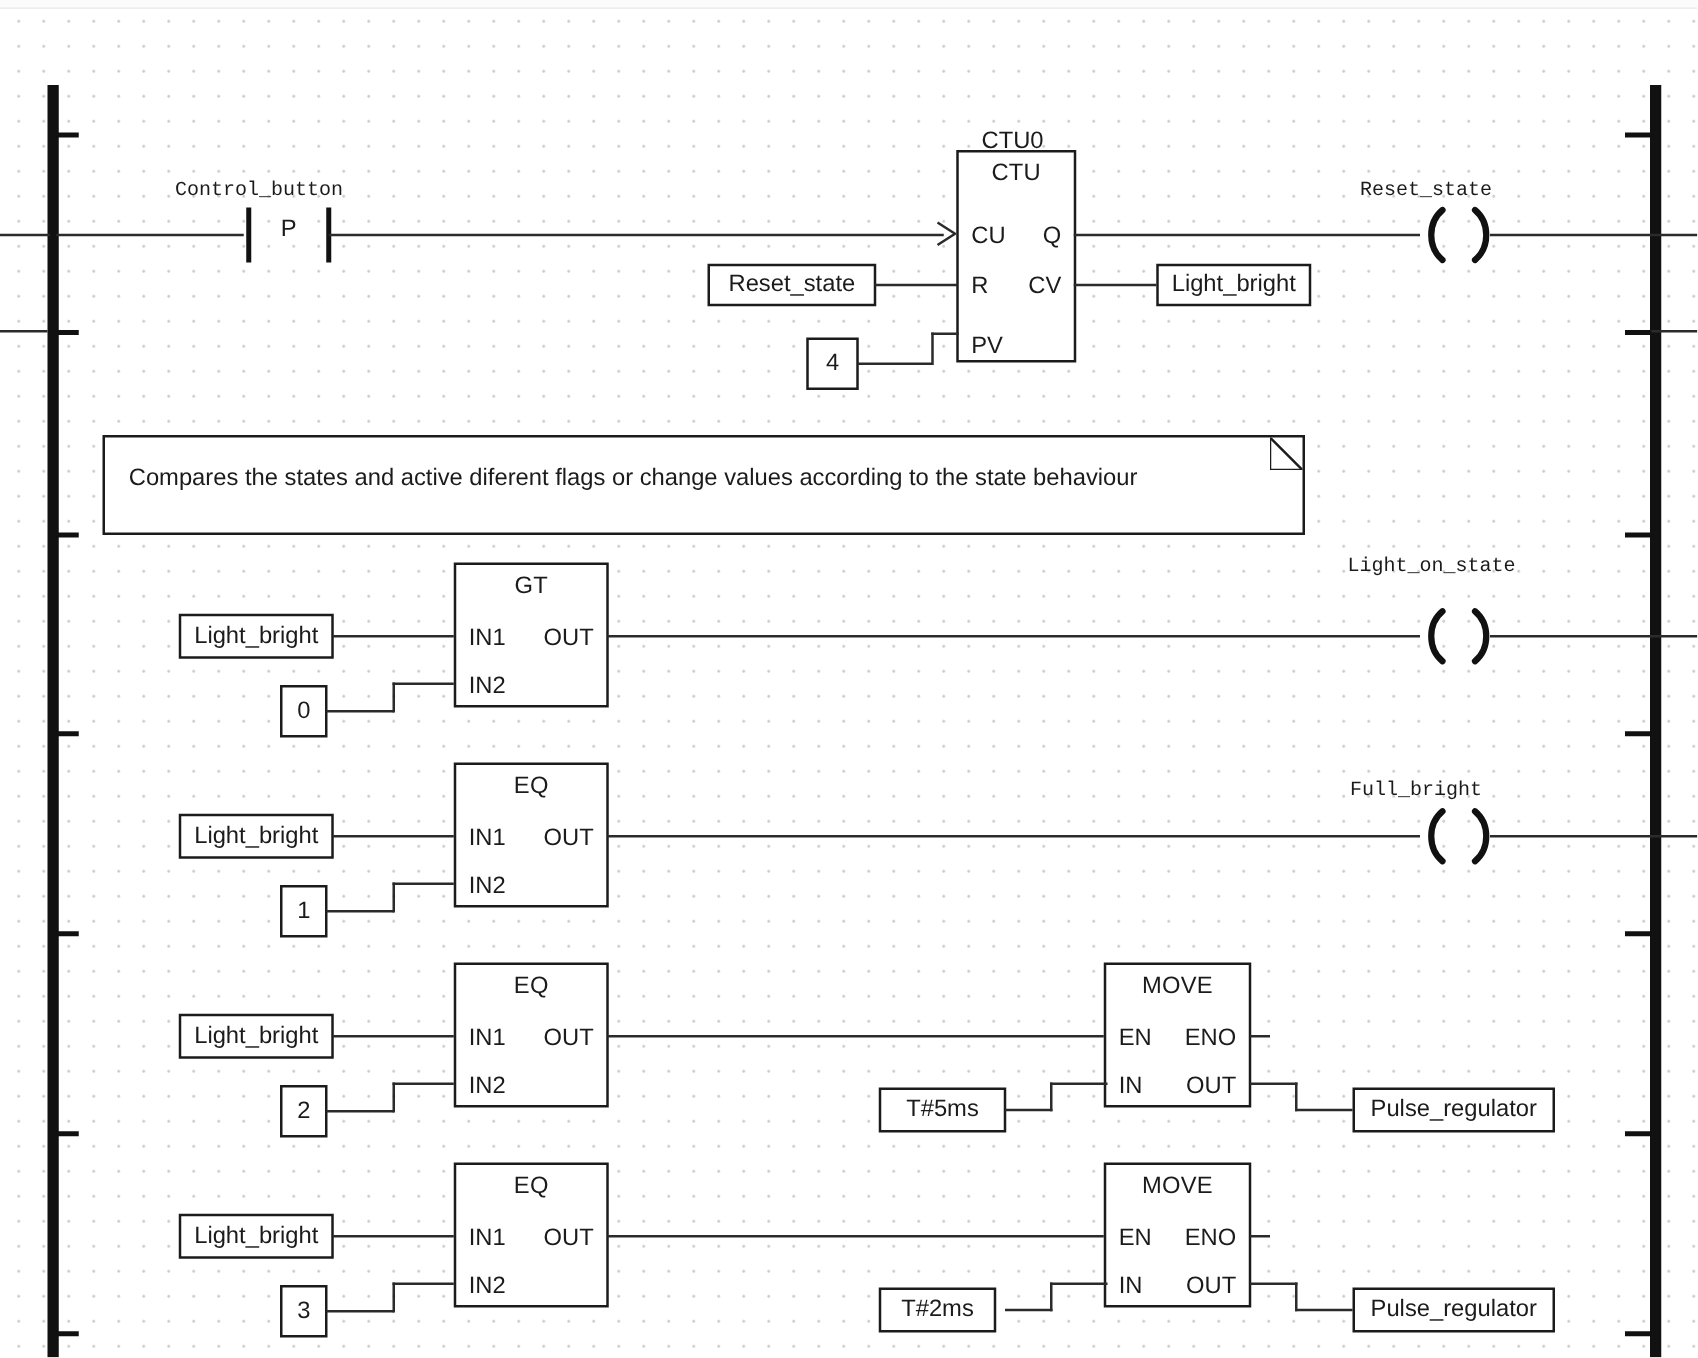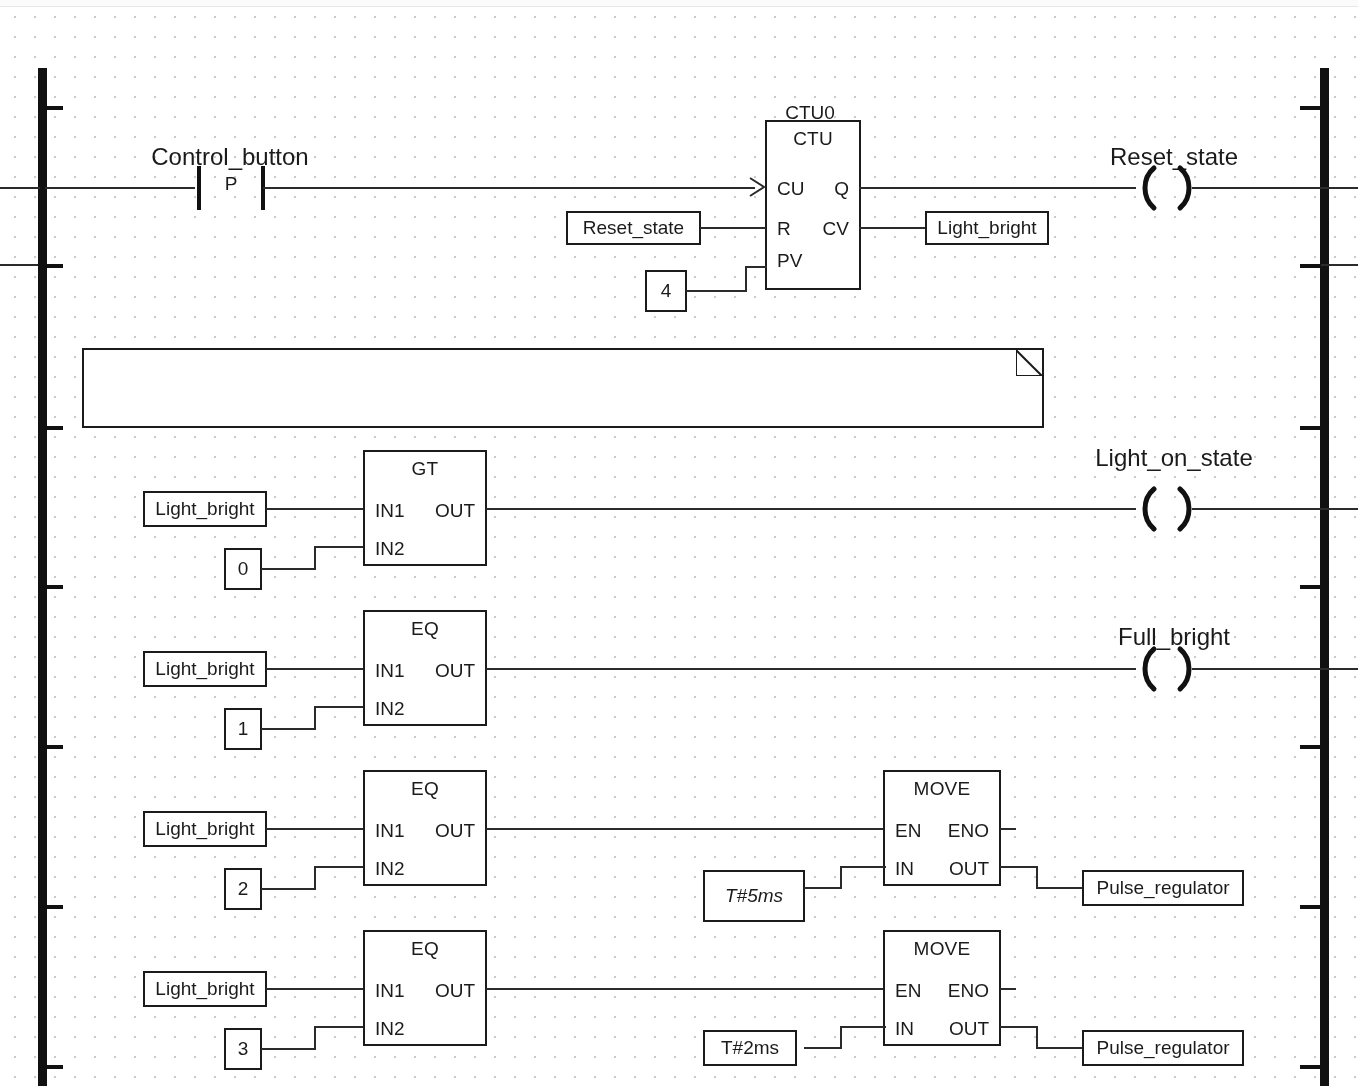--- a/index.html
+++ b/index.html
@@ -87,22 +87,22 @@
     position:absolute;width:4px;height:44px;background:#111111;top:0;
   }
   .contact .bar-l{left:0;}
   .contact .bar-r{right:0;}
   .contact .ptext{
     position:absolute;left:0;right:0;top:7px;text-align:center;
     font-size:19px;color:#1b1b1b;
   }
   .label-above{
     position:absolute;
-    font-size:24px;color:#1b1b1b;
-    text-align:center;white-space:nowrap;
+    font-size:16px;color:#1b1b1b;
+    text-align:left;white-space:nowrap;font-family:Liberation Mono, monospace;
   }
   
   .coil{position:absolute;width:66px;height:50px;}
   .coil svg{display:block;}
   
   .comment{
     position:absolute;
     border:2px solid #1b1b1b;
     background:#ffffff;
     box-sizing:border-box;
@@ -162,21 +162,21 @@
     <polyline points="2,2 16,11 2,20" fill="none" stroke="#2b2b2b" stroke-width="2"></polyline>
   </svg>
 
   <div class="inst-name" style="left:760px;top:102px;width:100px;">CTU0</div>
   <div class="fb" style="left:765px;top:120px;width:96px;height:170px;">
     <div class="fb-title">CTU</div>
     <div class="pin pin-l" style="top:56px;">CU</div>
     <div class="pin pin-r" style="top:56px;">Q</div>
     <div class="pin pin-l" style="top:96px;">R</div>
     <div class="pin pin-r" style="top:96px;">CV</div>
-    <div class="pin pin-l" style="top:128px;">PV</div>
+    <div class="pin pin-l" style="top:144px;">PV</div>
   </div>
 
   <div class="varbox" style="left:566px;top:211px;width:135px;height:34px;">
     <span>Reset_state</span>
   </div>
   <div class="w wh" style="left:700px;top:227px;width:66px;"></div>
 
   <div class="constbox" style="left:645px;top:270px;width:42px;height:42px;">
     <span>4</span>
   </div>
@@ -195,20 +195,21 @@
     <svg viewBox="0 0 66 50" width="66" height="50">
       <path d="M20 5 C8 15 8 35 20 45" fill="none" stroke="#111111" stroke-width="5" stroke-linecap="round"></path>
       <path d="M46 5 C58 15 58 35 46 45" fill="none" stroke="#111111" stroke-width="5" stroke-linecap="round"></path>
     </svg>
   </div>
   <div class="w wh" style="left:1192px;top:187px;width:130px;"></div>
   <div class="w wh" style="left:1321px;top:187px;width:37px;"></div>
   <div class="w wh" style="left:0px;top:187px;width:40px;"></div>
 
   <div class="comment" style="left:82px;top:348px;width:962px;height:80px;">
+    <div class="ctext">Compares the states and active diferent flags or change values according to the state behaviour</div>
     <svg class="dogear" viewBox="0 0 26 26">
       <polygon points="0,0 26,26 0,26" fill="#ffffff" stroke="none"></polygon>
       <polyline points="0,0 26,26" fill="none" stroke="#1b1b1b" stroke-width="2"></polyline>
       <polyline points="0,0 0,26 26,26" fill="none" stroke="#1b1b1b" stroke-width="2"></polyline>
     </svg>
   </div>
 
   <div class="varbox" style="left:143px;top:491px;width:124px;height:36px;">
     <span>Light_bright</span>
   </div>
@@ -293,21 +294,21 @@
   <div class="fb" style="left:883px;top:770px;width:118px;height:116px;">
     <div class="fb-title">MOVE</div>
     <div class="pin pin-l" style="top:48px;">EN</div>
     <div class="pin pin-r" style="top:48px;">ENO</div>
     <div class="pin pin-l" style="top:86px;">IN</div>
     <div class="pin pin-r" style="top:86px;">OUT</div>
   </div>
 
   <div class="w wh" style="left:1000px;top:828px;width:16px;"></div>
 
-  <div class="varbox" style="left:703px;top:870px;width:102px;height:52px;font-style:italic;">
+  <div class="varbox" style="left:703px;top:870px;width:102px;height:36px;">
     <span>T#5ms</span>
   </div>
   <div class="w wh" style="left:804px;top:887px;width:38px;"></div>
   <div class="w wv" style="left:840px;top:866px;width:2px;height:23px;"></div>
   <div class="w wh" style="left:840px;top:866px;width:46px;"></div>
 
   <div class="w wh" style="left:1000px;top:866px;width:38px;"></div>
   <div class="w wv" style="left:1036px;top:866px;width:2px;height:23px;"></div>
   <div class="w wh" style="left:1036px;top:887px;width:48px;"></div>
   <div class="varbox" style="left:1082px;top:870px;width:162px;height:36px;">

